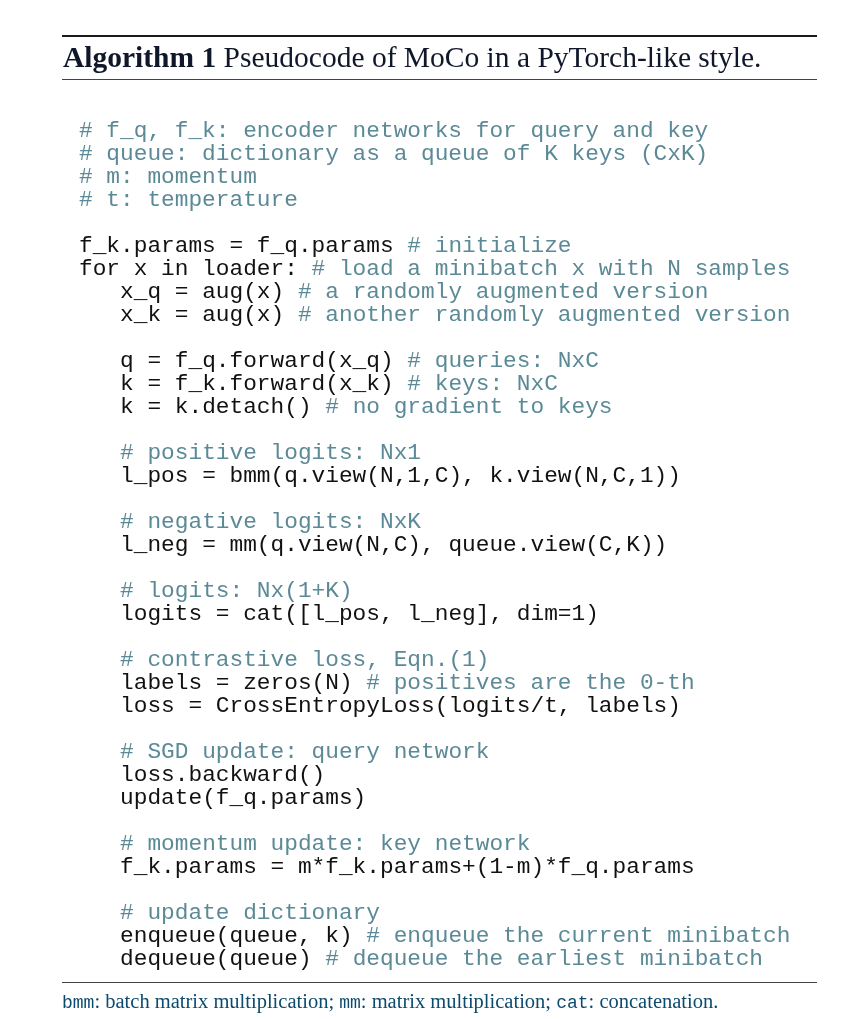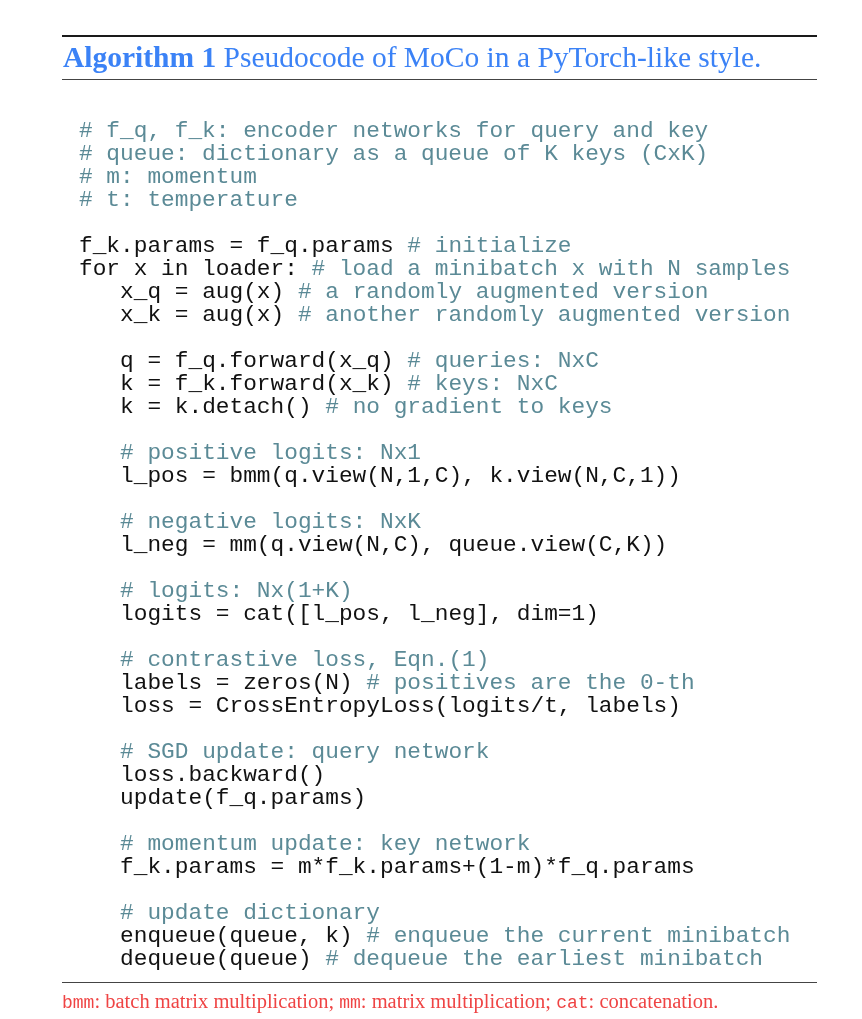--- a/index.html
+++ b/index.html
@@ -1,35 +1,35 @@
 <!DOCTYPE html>
 <html><head>
 <meta charset="utf-8">
 <style>
   html, body { margin: 0; padding: 0; background: #ffffff; }
   body { width: 862px; height: 1019px; position: relative; overflow: hidden; }
   .algo { position: absolute; left: 62px; top: 0; width: 755px; }
   .rule-top { position: absolute; left: 0; top: 35px; width: 755px; height: 2px; background: #1a1a1a; }
   .title {
     position: absolute; left: 1px; top: 38px; width: 760px; white-space: nowrap;
-    font-family: "Liberation Serif", serif; font-size: 29.5px; line-height: 38px; color: #3b82f6;
+    font-family: "Liberation Serif", serif; font-size: 29.5px; line-height: 38px; color: #0f172a;
   }
   .title b { font-weight: bold; }
   .rule-mid { position: absolute; left: 0; top: 79px; width: 755px; height: 1px; background: #444; }
   .code {
     position: absolute; left: 1px; top: 104px; margin: 16px;
     font-family: "Liberation Mono", monospace; font-size: 22.8px; line-height: 23px;
     color: #111; white-space: pre;
   }
   .code .line { display: block; height: 23px; }
   .code .cmt { color: #5b8a96; }
   .rule-bot { position: absolute; left: 0; top: 982px; width: 755px; height: 1px; background: #444; }
   .footer {
     position: absolute; left: 0; top: 988px; width: 760px; white-space: nowrap;
-    font-family: "Liberation Serif", serif; font-size: 20.5px; line-height: 26px; color: #ef4444;
+    font-family: "Liberation Serif", serif; font-size: 20.5px; line-height: 26px; color: #0c4a6e;
   }
   .footer .mono { font-family: "Liberation Mono", monospace; font-size: 18px; }
 </style>
 </head>
 <body>
 
 <div class="algo">
   <div class="rule-top"></div>
   <div class="title">
     <b>Algorithm 1</b>

